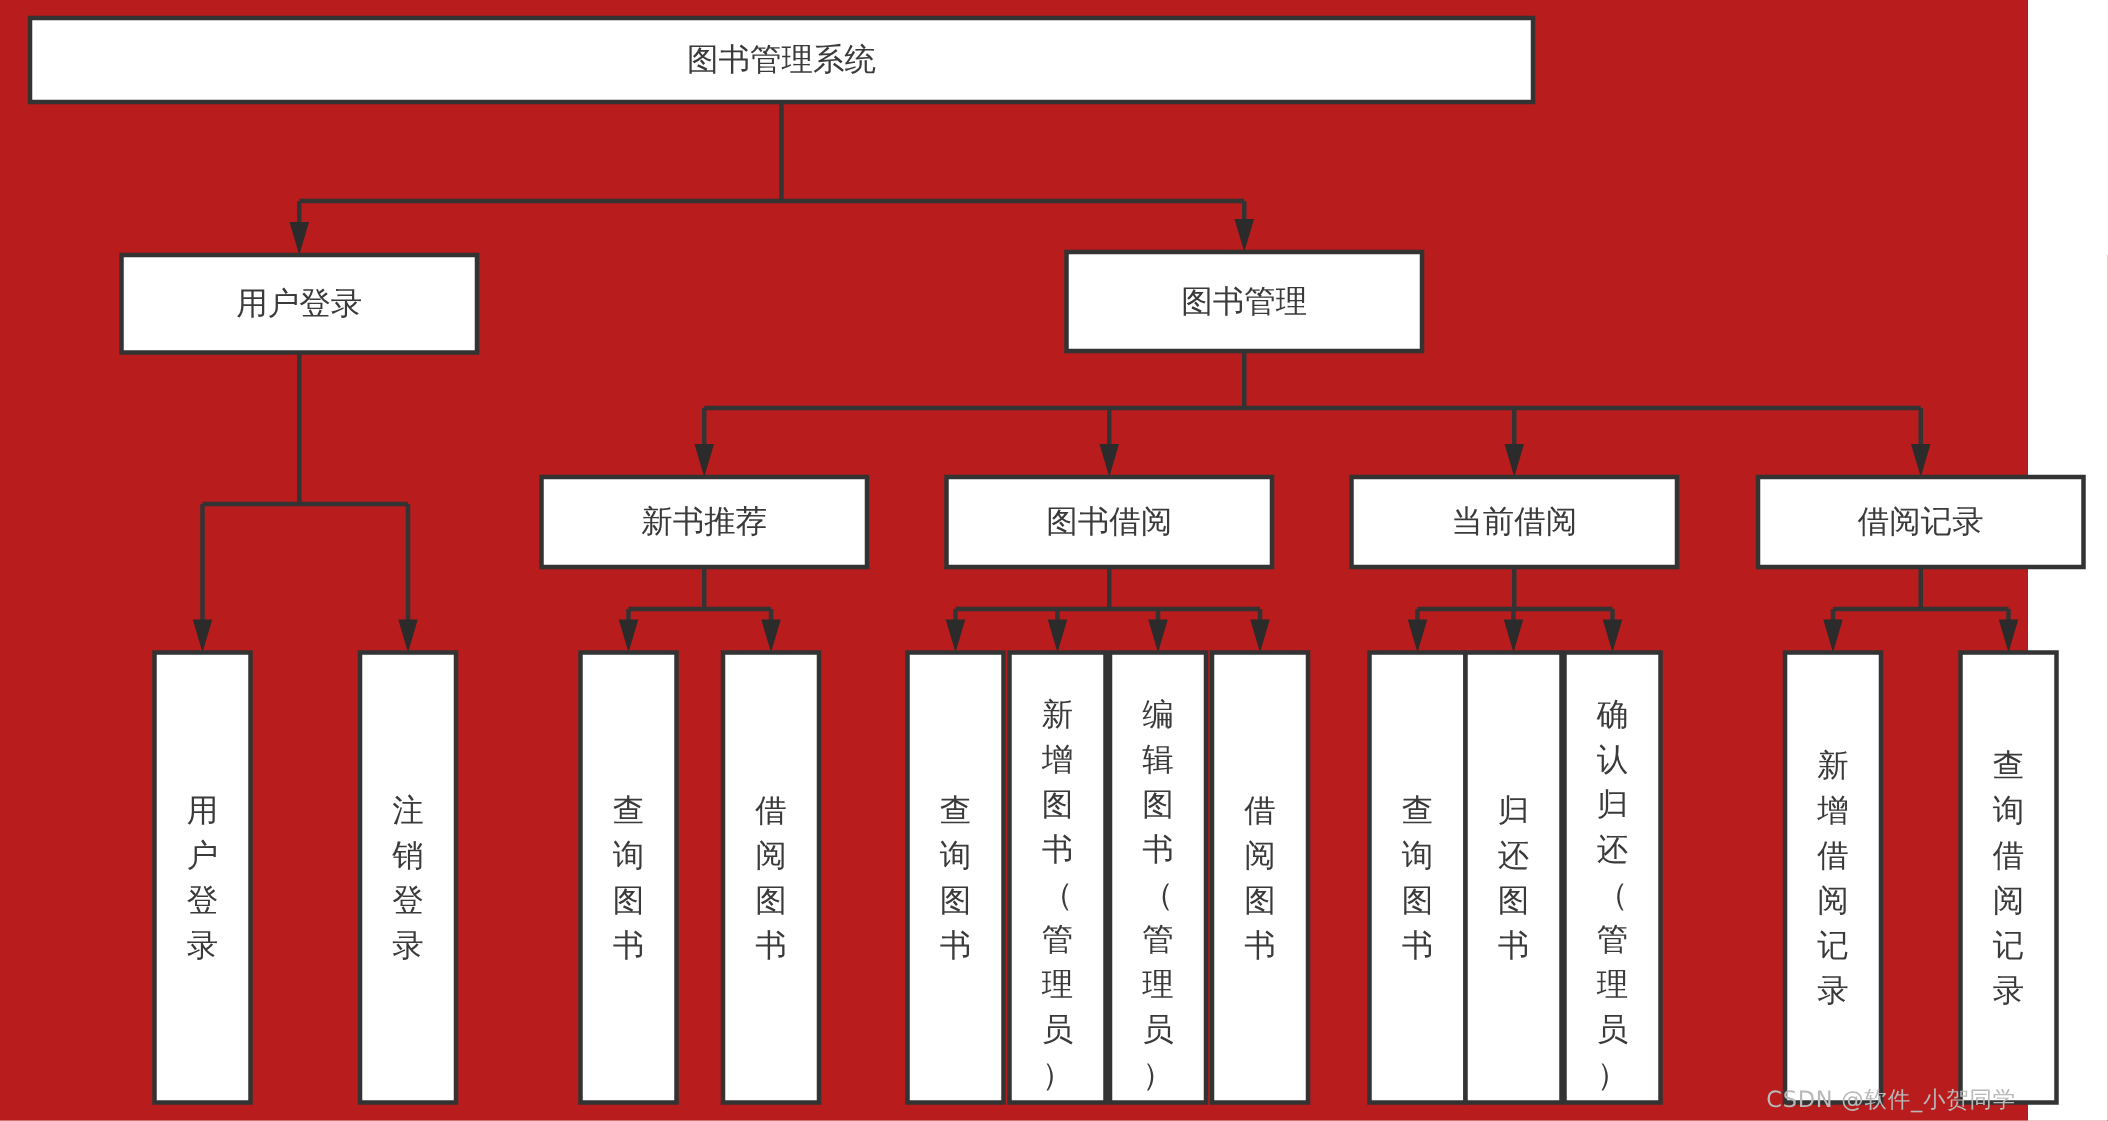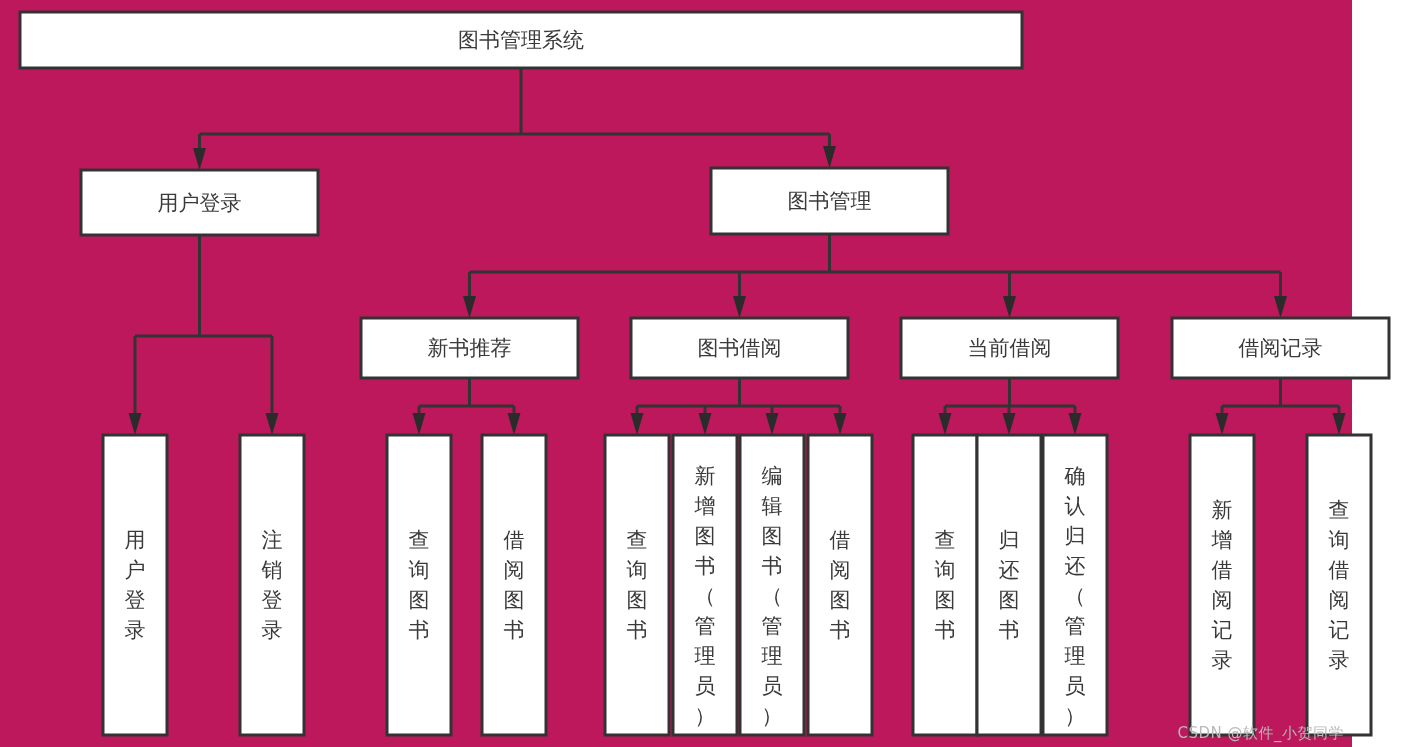--- a/index.html
+++ b/index.html
@@ -11,21 +11,21 @@
   body {
     width: 1405px;
     height: 747px;
     overflow: hidden;
     font-family: "DejaVu Sans", "Liberation Sans", sans-serif;
   }
   #diagram-root {
     position: relative;
     width: 1352px;
     height: 747px;
-    background: #be185d;
+    background: #b91c1c;
     text-decoration: underline;
   }
   svg#tree-svg {
     position: absolute;
     top: 0;
     left: 0;
     width: 1405px;
     height: 747px;
     display: block;
     shape-rendering: geometricPrecision;

